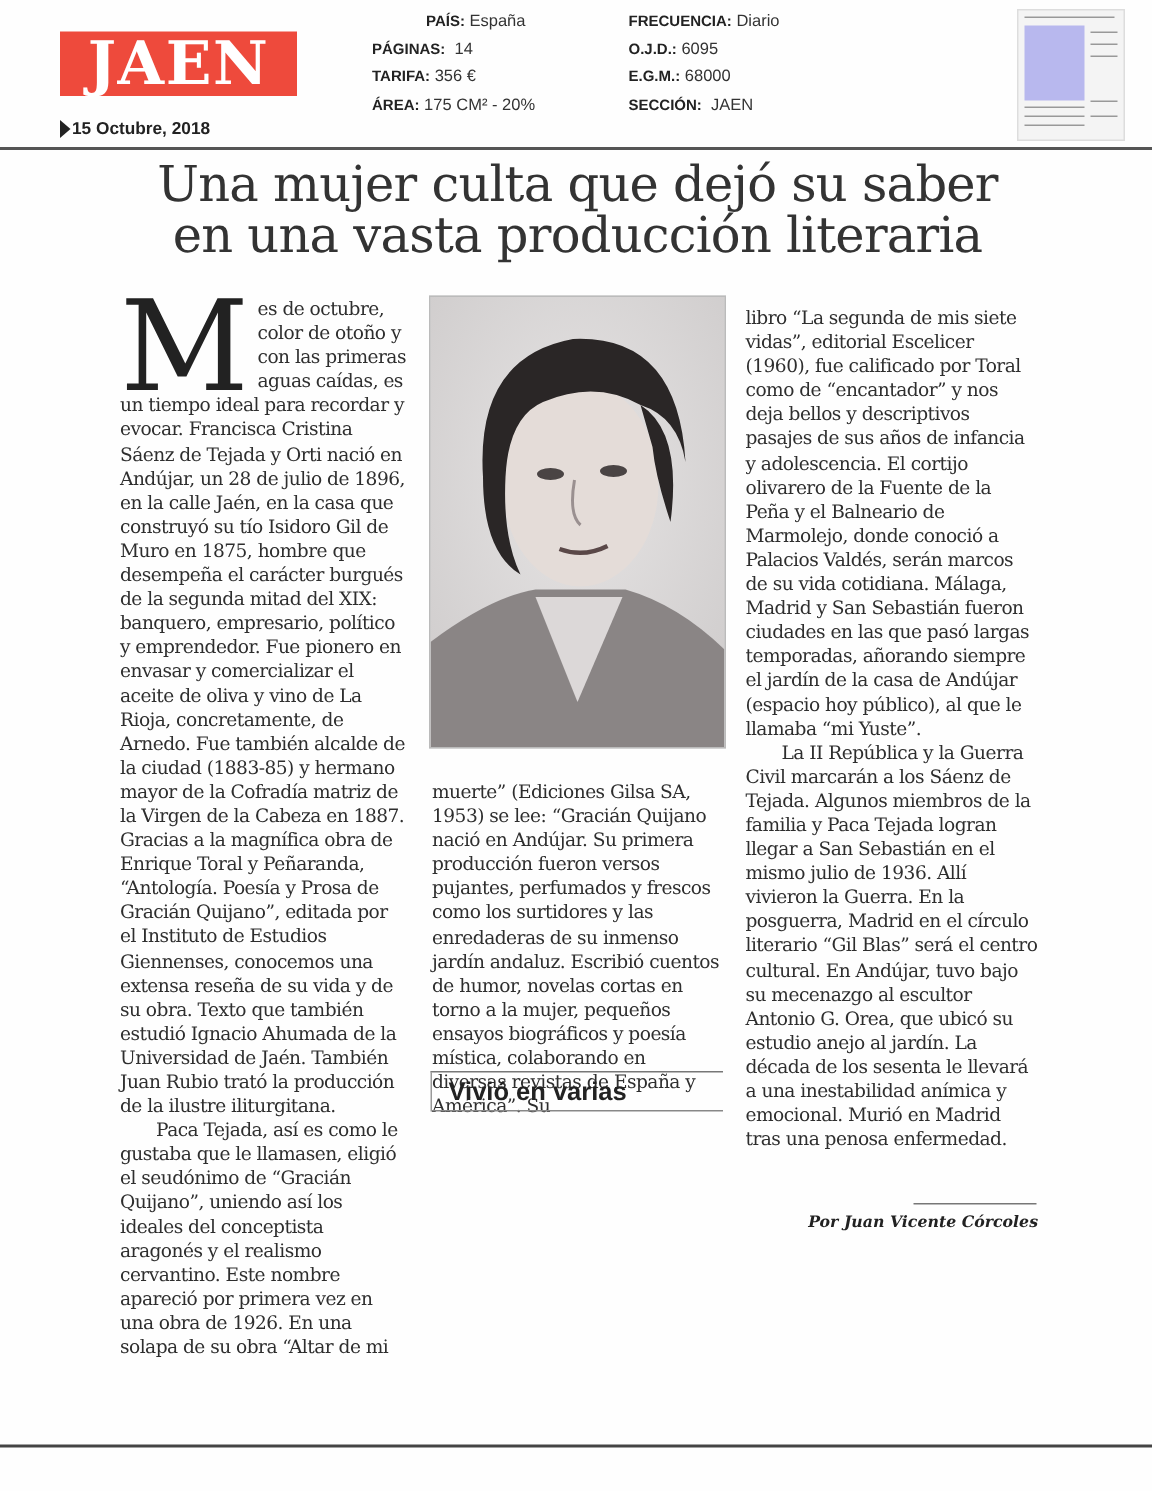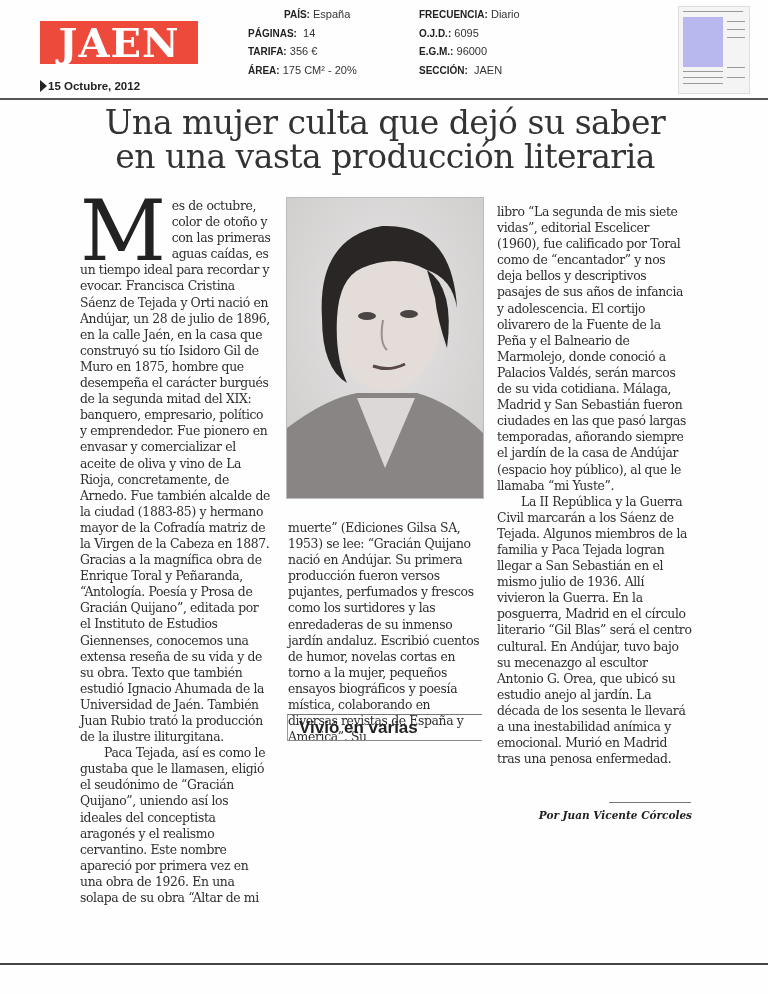--- a/index.html
+++ b/index.html
@@ -33,39 +33,39 @@
   <span>JAEN</span>
 </div>
 
 <div class="meta" style="left:248px;top:8px;margin-left:36px;"><b>PAÍS:</b> <span>España</span></div>
 <div class="meta" style="left:248px;top:27px;"><b>PÁGINAS:</b>&nbsp; <span>14</span></div>
 <div class="meta" style="left:248px;top:45px;"><b>TARIFA:</b> <span>356 €</span></div>
 <div class="meta" style="left:248px;top:64px;"><b>ÁREA:</b> <span>175 CM² - 20%</span></div>
 
 <div class="meta" style="left:419px;top:8px;text-align:right;"><b>FRECUENCIA:</b> <span>Diario</span></div>
 <div class="meta" style="left:419px;top:27px;"><b>O.J.D.:</b> <span>6095</span></div>
-<div class="meta" style="left:419px;top:45px;"><b>E.G.M.:</b> <span>96000</span></div>
+<div class="meta" style="left:419px;top:45px;"><b>E.G.M.:</b> <span>68000</span></div>
 <div class="meta" style="left:419px;top:64px;"><b>SECCIÓN:</b>&nbsp; <span>JAEN</span></div>
 
 <div class="thumb">
   <div class="hl"></div>
   <div class="ln" style="left:4px;top:4px;width:60px;"></div>
   <div class="ln" style="left:48px;top:14px;width:18px;"></div>
   <div class="ln" style="left:48px;top:22px;width:18px;"></div>
   <div class="ln" style="left:48px;top:30px;width:18px;"></div>
   <div class="ln" style="left:4px;top:64px;width:40px;"></div>
   <div class="ln" style="left:4px;top:70px;width:40px;"></div>
   <div class="ln" style="left:4px;top:76px;width:40px;"></div>
   <div class="ln" style="left:48px;top:60px;width:18px;"></div>
   <div class="ln" style="left:48px;top:70px;width:18px;"></div>
 </div>
 
 <div class="date">
   <span class="tri"></span>
-  <span>15 Octubre, 2012</span>
+  <span>15 Octubre, 2018</span>
 </div>
 
 <div class="hr-top"></div>
 
 <div class="headline">
   <div>Una mujer culta que dejó su saber</div>
   <div>en una vasta producción literaria</div>
 </div>
 
 <div class="col" style="left:80px;top:198px;width:192px;">

